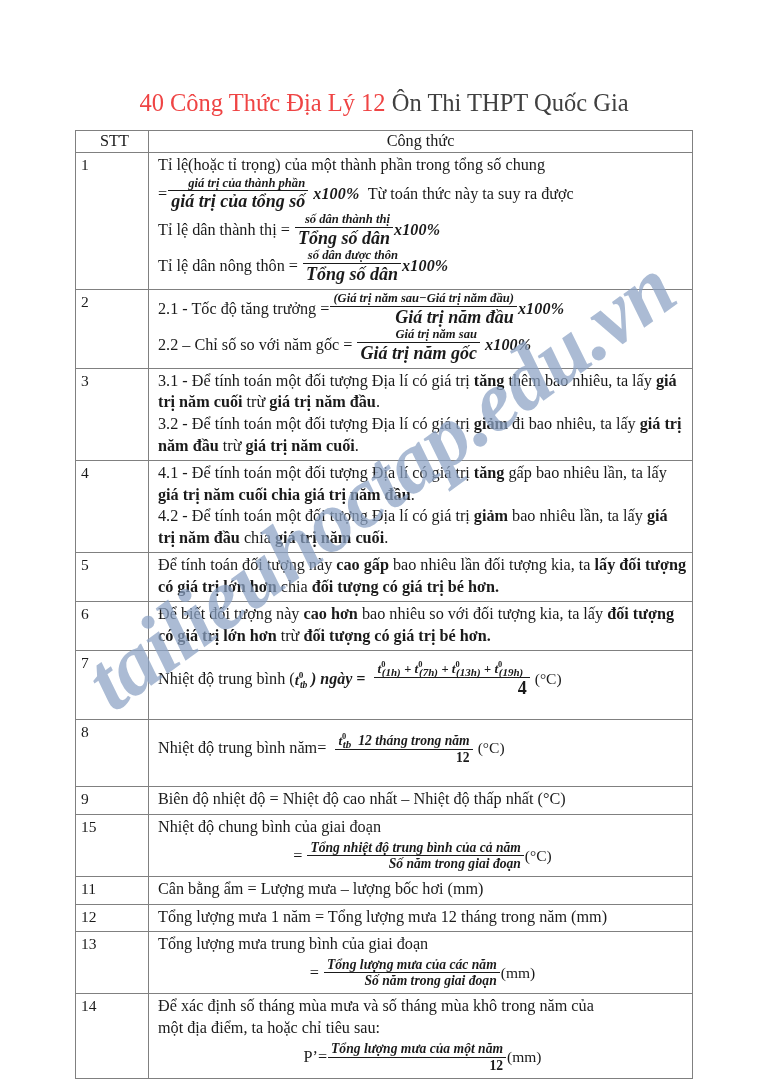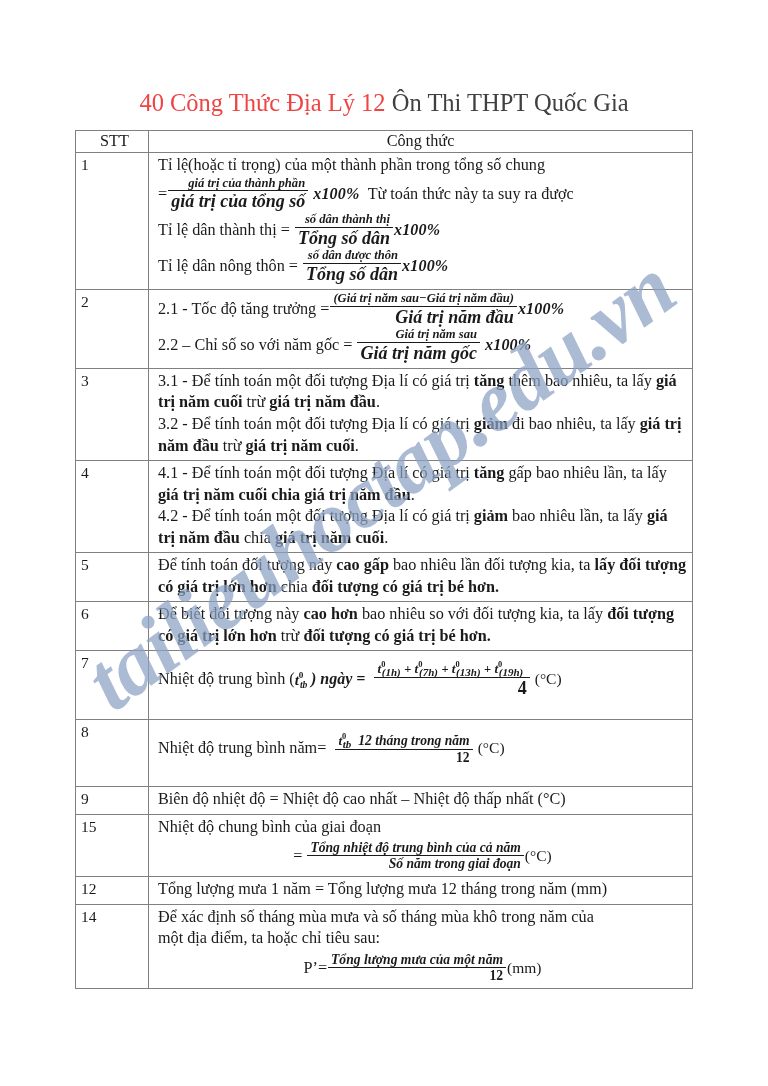--- a/index.html
+++ b/index.html
@@ -267,26 +267,37 @@
       </tr>
 
       <tr>
         <td class="cell-stt">15</td>
         <td class="cell-body">
           <span class="line">Nhiệt độ chung bình của giai đoạn</span>
           <span class="line nowrap" style="text-align:center;padding-top:2px;"><span class="eqs">=</span> <span class="frac big"><span class="num">Tổng nhiệt độ trung bình của cả năm</span><span class="den">Số năm trong giai đoạn</span></span><span class="unit">(°C)</span></span>
         </td>
       </tr>
 
+      <tr>
+        <td class="cell-stt">11</td>
+        <td class="cell-body">Cân bằng ẩm = Lượng mưa – lượng bốc hơi (mm)</td>
+      </tr>
 
       <tr>
         <td class="cell-stt">12</td>
         <td class="cell-body">Tổng lượng mưa 1 năm = Tổng lượng mưa 12 tháng trong năm (mm)</td>
       </tr>
 
+      <tr>
+        <td class="cell-stt">13</td>
+        <td class="cell-body">
+          <span class="line">Tổng lượng mưa trung bình của giai đoạn</span>
+          <span class="line nowrap" style="text-align:center;padding-top:2px;"><span class="eqs">=</span> <span class="frac big"><span class="num">Tổng lượng mưa của các năm</span><span class="den">Số năm trong giai đoạn</span></span><span class="unit">(mm)</span></span>
+        </td>
+      </tr>
 
       <tr>
         <td class="cell-stt">14</td>
         <td class="cell-body">
           <span class="line">Để xác định số tháng mùa mưa và số tháng mùa khô trong năm của</span>
           <span class="line">một địa điểm, ta hoặc chỉ tiêu sau:</span>
           <span class="line nowrap" style="text-align:center;padding-top:3px;"><span class="eqs">P’=</span><span class="frac big"><span class="num">Tổng lượng mưa của một năm</span><span class="den upright" style="font-style:normal;">12</span></span><span class="unit">(mm)</span></span>
         </td>
       </tr>
 

